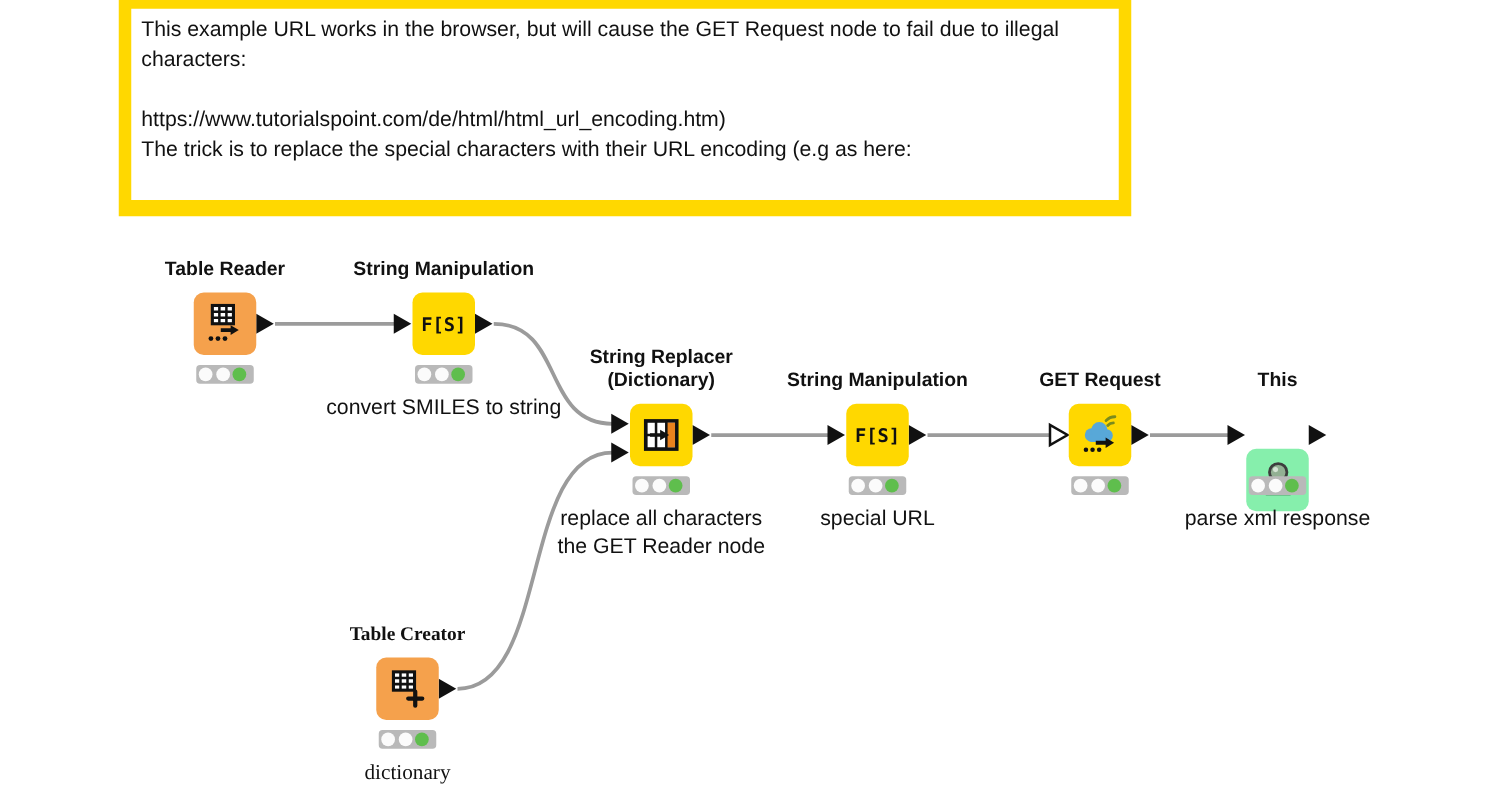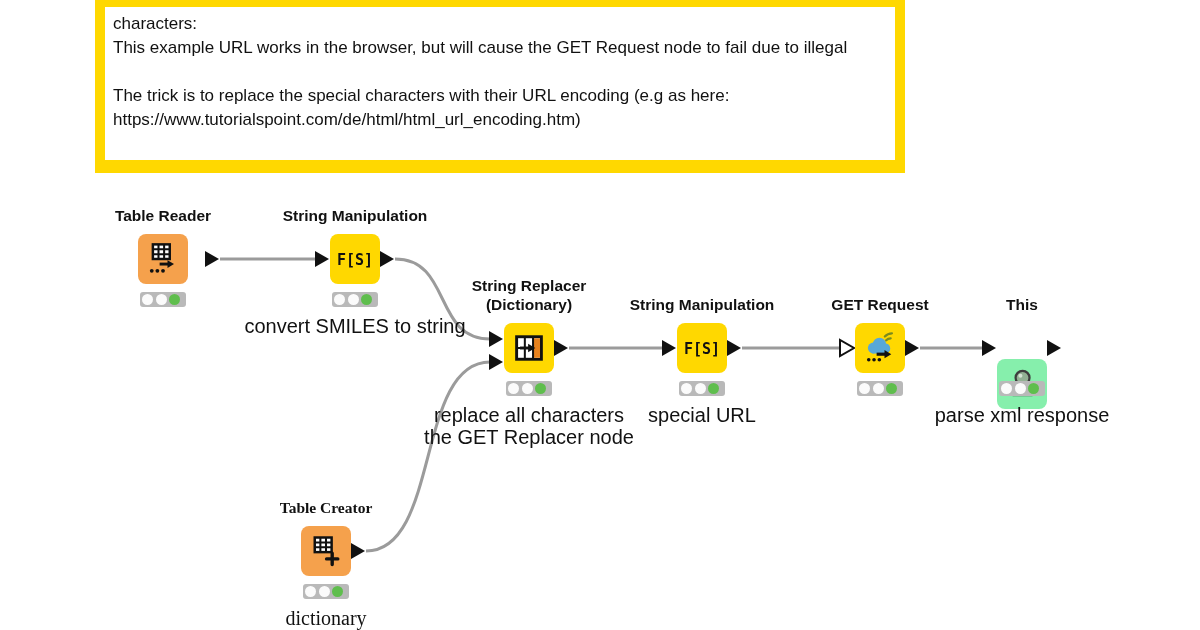--- a/index.html
+++ b/index.html
@@ -34,35 +34,35 @@
     display:flex;align-items:center;justify-content:center;
   }
   .status{
     position:absolute;top:calc(100% + 8px);left:50%;transform:translateX(-50%);
     width:46px;height:15px;border-radius:3px;display:flex;align-items:center;
     padding:0 2px;box-sizing:border-box;gap:2.5px;
   }
   .light{width:11px;height:11px;border-radius:50%;}
   .node-comment{
     position:absolute;top:calc(100% + 31px);left:50%;transform:translateX(-50%);
-    font-size:20px;color:#111;text-align:center;line-height:22px;white-space:nowrap;
+    font-size:17px;color:#111;text-align:center;line-height:22px;white-space:nowrap;
   }
 </style>
 </head>
 <body>
 
 <div id="canvas">
 
   <div class="annotation" style="border-color: rgb(255, 216, 0);">
     <div class="annotation-inner">
+        <div class="ann-line">This example URL works in the browser, but will cause the GET Request node to fail due to illegal</div>
         <div class="ann-line">characters:</div>
-        <div class="ann-line">This example URL works in the browser, but will cause the GET Request node to fail due to illegal</div>
         <div class="ann-line"></div>
+        <div class="ann-line">https://www.tutorialspoint.com/de/html/html_url_encoding.htm)</div>
         <div class="ann-line">The trick is to replace the special characters with their URL encoding (e.g as here:</div>
-        <div class="ann-line">https://www.tutorialspoint.com/de/html/html_url_encoding.htm)</div>
       </div>
   </div>
 
   <svg id="wires" width="1200" height="630">
       <path d="M 220 259 L 316 259" fill="none" stroke="#9B9B9B" stroke-width="3"></path>
       <path d="M 395 259 C 452 259, 433 339, 490 339" fill="none" stroke="#9B9B9B" stroke-width="3"></path>
       <path d="M 366 551 C 440.4 551, 415.6 362, 490 362" fill="none" stroke="#9B9B9B" stroke-width="3"></path>
       <path d="M 569 348 L 663 348" fill="none" stroke="#9B9B9B" stroke-width="3"></path>
       <path d="M 742 348 L 841 348" fill="none" stroke="#9B9B9B" stroke-width="3"></path>
       <path d="M 920 348 L 983 348" fill="none" stroke="#9B9B9B" stroke-width="3"></path>
@@ -75,21 +75,21 @@
       <polygon points="662,340 662,356 676,348" fill="#111111"></polygon>
       <polygon points="727,340 727,356 741,348" fill="#111111"></polygon>
       <polygon points="840,340 840,356 854,348" fill="#ffffff" stroke="#111111" stroke-width="2"></polygon>
       <polygon points="905,340 905,356 919,348" fill="#111111"></polygon>
       <polygon points="982,340 982,356 996,348" fill="#111111"></polygon>
       <polygon points="1047,340 1047,356 1061,348" fill="#111111"></polygon>
       <polygon points="351,543 351,559 365,551" fill="#111111"></polygon>
     </svg>
 
   <div id="nodes">
-  <div class="node" style="left: 138px; top: 234px;">
+  <div class="node" style="left: 155px; top: 234px;">
     <div class="node-title">
           <div>Table Reader</div>
         </div>
     <div class="node-square" style="background: rgb(245, 161, 76);">
           <svg width="36" height="36" viewBox="0 0 32 32">
     <rect x="7" y="3" width="15" height="13" fill="#fff" stroke="#111111" stroke-width="2.2"></rect>
     <path d="M7 7.4 H22 M7 11.7 H22 M12 3 V16 M17 3 V16" stroke="#111111" stroke-width="1.8" fill="none"></path>
     <path d="M13 20.5 H20.5" stroke="#111111" stroke-width="2.6"></path>
     <polygon points="20,17 20,24 25.8,20.5" fill="#111111"></polygon>
     <circle cx="6" cy="26.5" r="1.7" fill="#111111"></circle>
@@ -138,21 +138,21 @@
     <polygon points="15.2,12.3 15.2,19.7 21.6,16" fill="#111111"></polygon>
   </svg>
         </div>
     <div class="status" style="background: rgb(185, 185, 185);">
       <span class="light" style="background: rgb(251, 251, 251);"></span>
       <span class="light" style="background: rgb(251, 251, 251);"></span>
       <span class="light" style="background: rgb(95, 190, 77);"></span>
     </div>
     <div class="node-comment">
           <div>replace all characters</div>
-          <div>the GET Replacer node</div>
+          <div>the GET Reader node</div>
         </div>
   </div>
 
   <div class="node" style="left: 677px; top: 323px;">
     <div class="node-title">
           <div>String Manipulation</div>
         </div>
     <div class="node-square" style="background: rgb(255, 216, 0);">
           <svg width="42" height="34" viewBox="0 0 42 34">
     <text x="21" y="22.5" text-anchor="middle" font-size="15" font-weight="bold" font-family="'DejaVu Sans Mono',monospace" fill="#111111" transform="scale(1,1)">F[S]</text>

